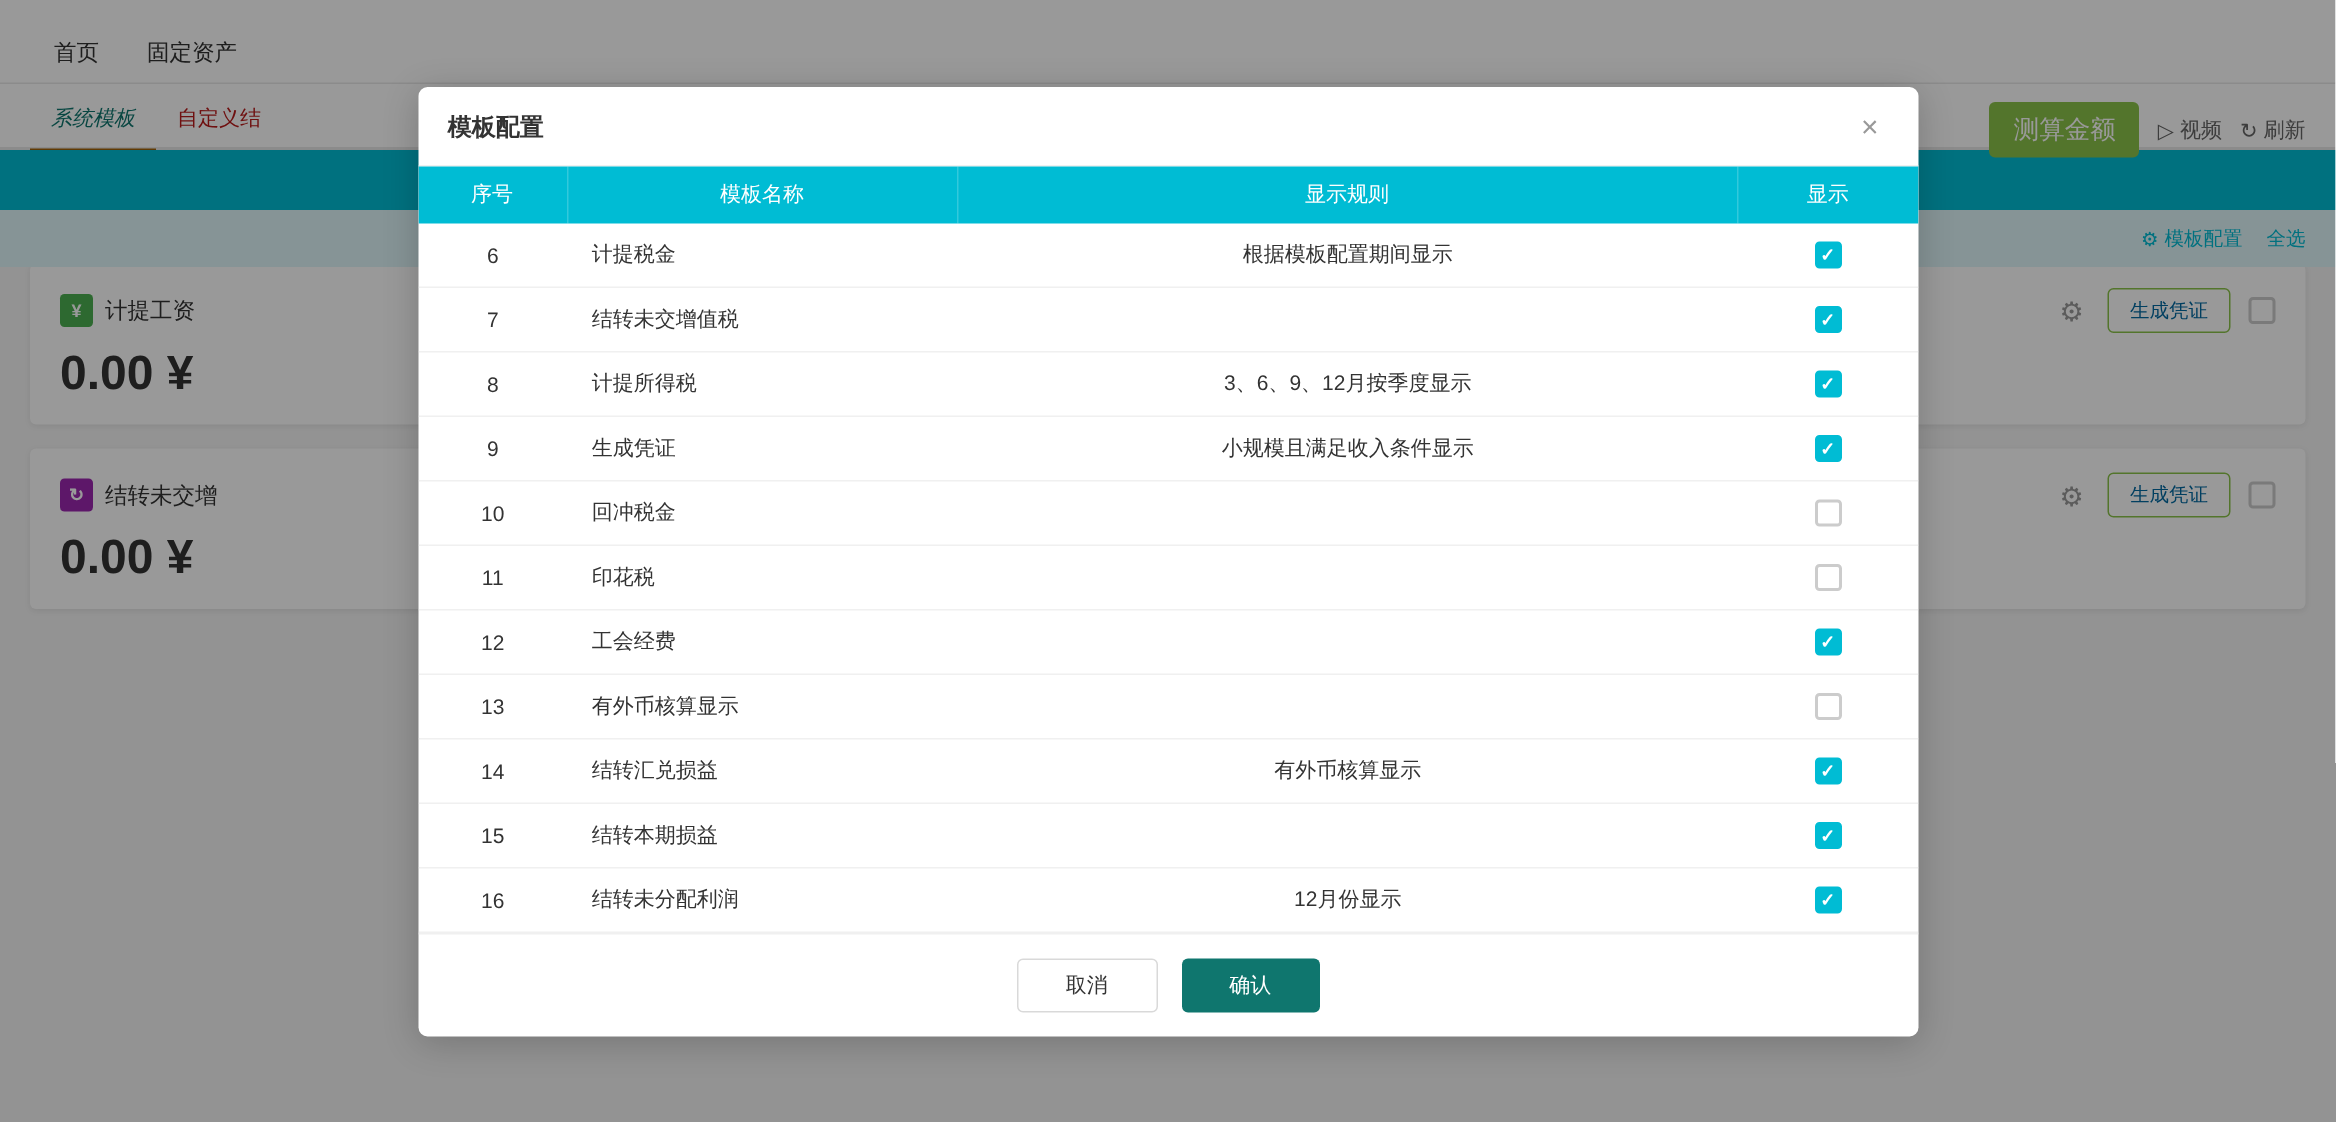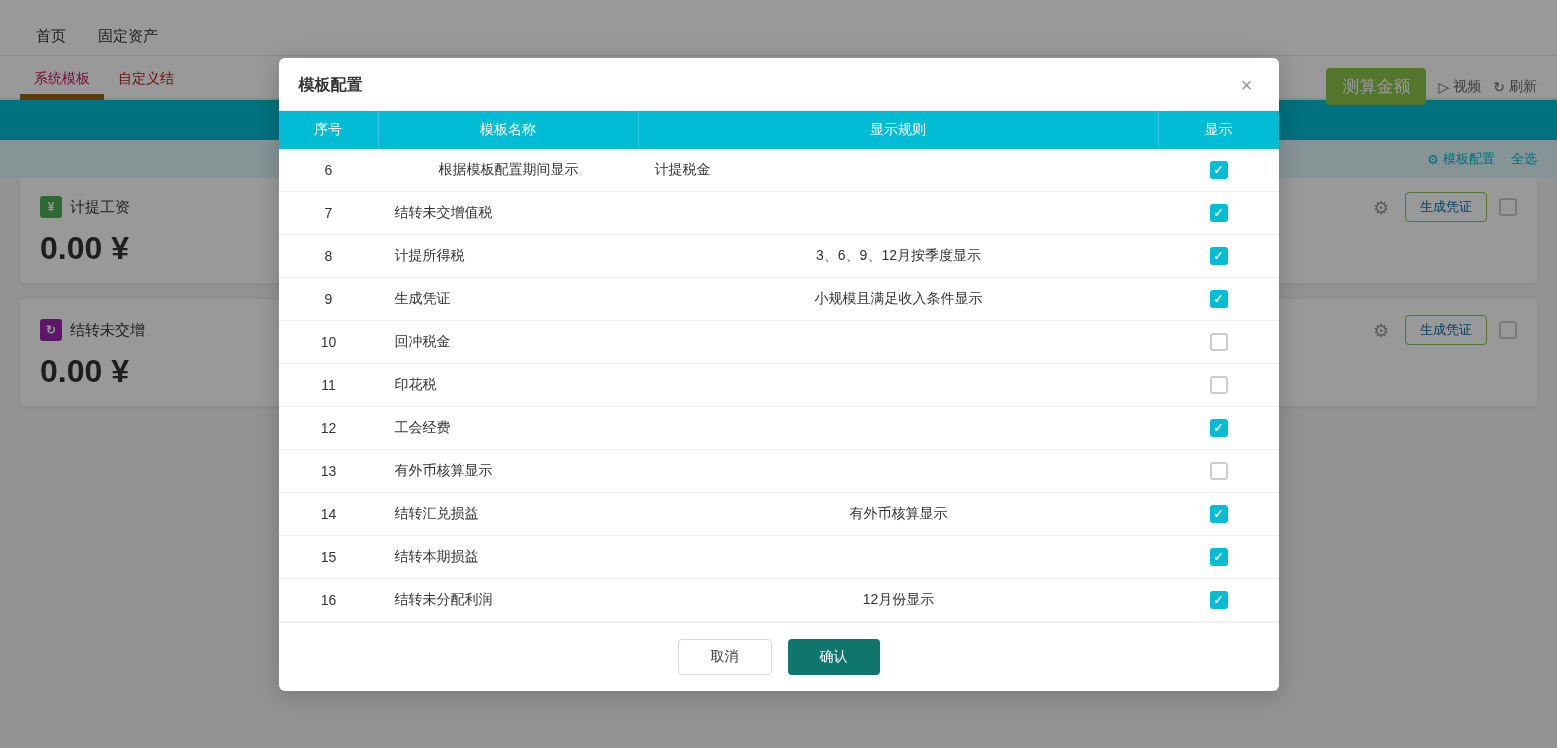--- a/index.html
+++ b/index.html
@@ -58,22 +58,23 @@
       padding: 0 14px;
       height: 44px;
       line-height: 44px;
       color: #b91c1c;
       font-size: 14px;
       cursor: pointer;
       border-bottom: 2px solid transparent;
       margin-bottom: -2px;
     }
     .sub-tab.active {
-      color: #be185d;
-      border-bottom: 6px solid #a16207;
+      color: #0f766e;
+      border-bottom: 1px solid #a16207;
+      font-style: italic;
     }
 
     
     .right-toolbar {
       position: absolute;
       top: 68px;
       right: 20px;
       display: flex;
       align-items: center;
       gap: 12px;
@@ -411,22 +412,22 @@
     <div class="table-header">
       <div class="table-header-cell">序号</div>
       <div class="table-header-cell">模板名称</div>
       <div class="table-header-cell">显示规则</div>
       <div class="table-header-cell">显示</div>
     </div>
 
     <div class="modal-body" id="table-body">
     <div class="table-row">
       <div class="table-cell">6</div>
+      <div class="table-cell left">计提税金</div>
       <div class="table-cell">根据模板配置期间显示</div>
-      <div class="table-cell left">计提税金</div>
       <div class="table-cell check-cell">
         <div class="checkbox-wrap checked"></div>
       </div>
     </div>
         <div class="table-row">
       <div class="table-cell">7</div>
       <div class="table-cell left">结转未交增值税</div>
       <div class="table-cell"></div>
       <div class="table-cell check-cell">
         <div class="checkbox-wrap checked"></div>

